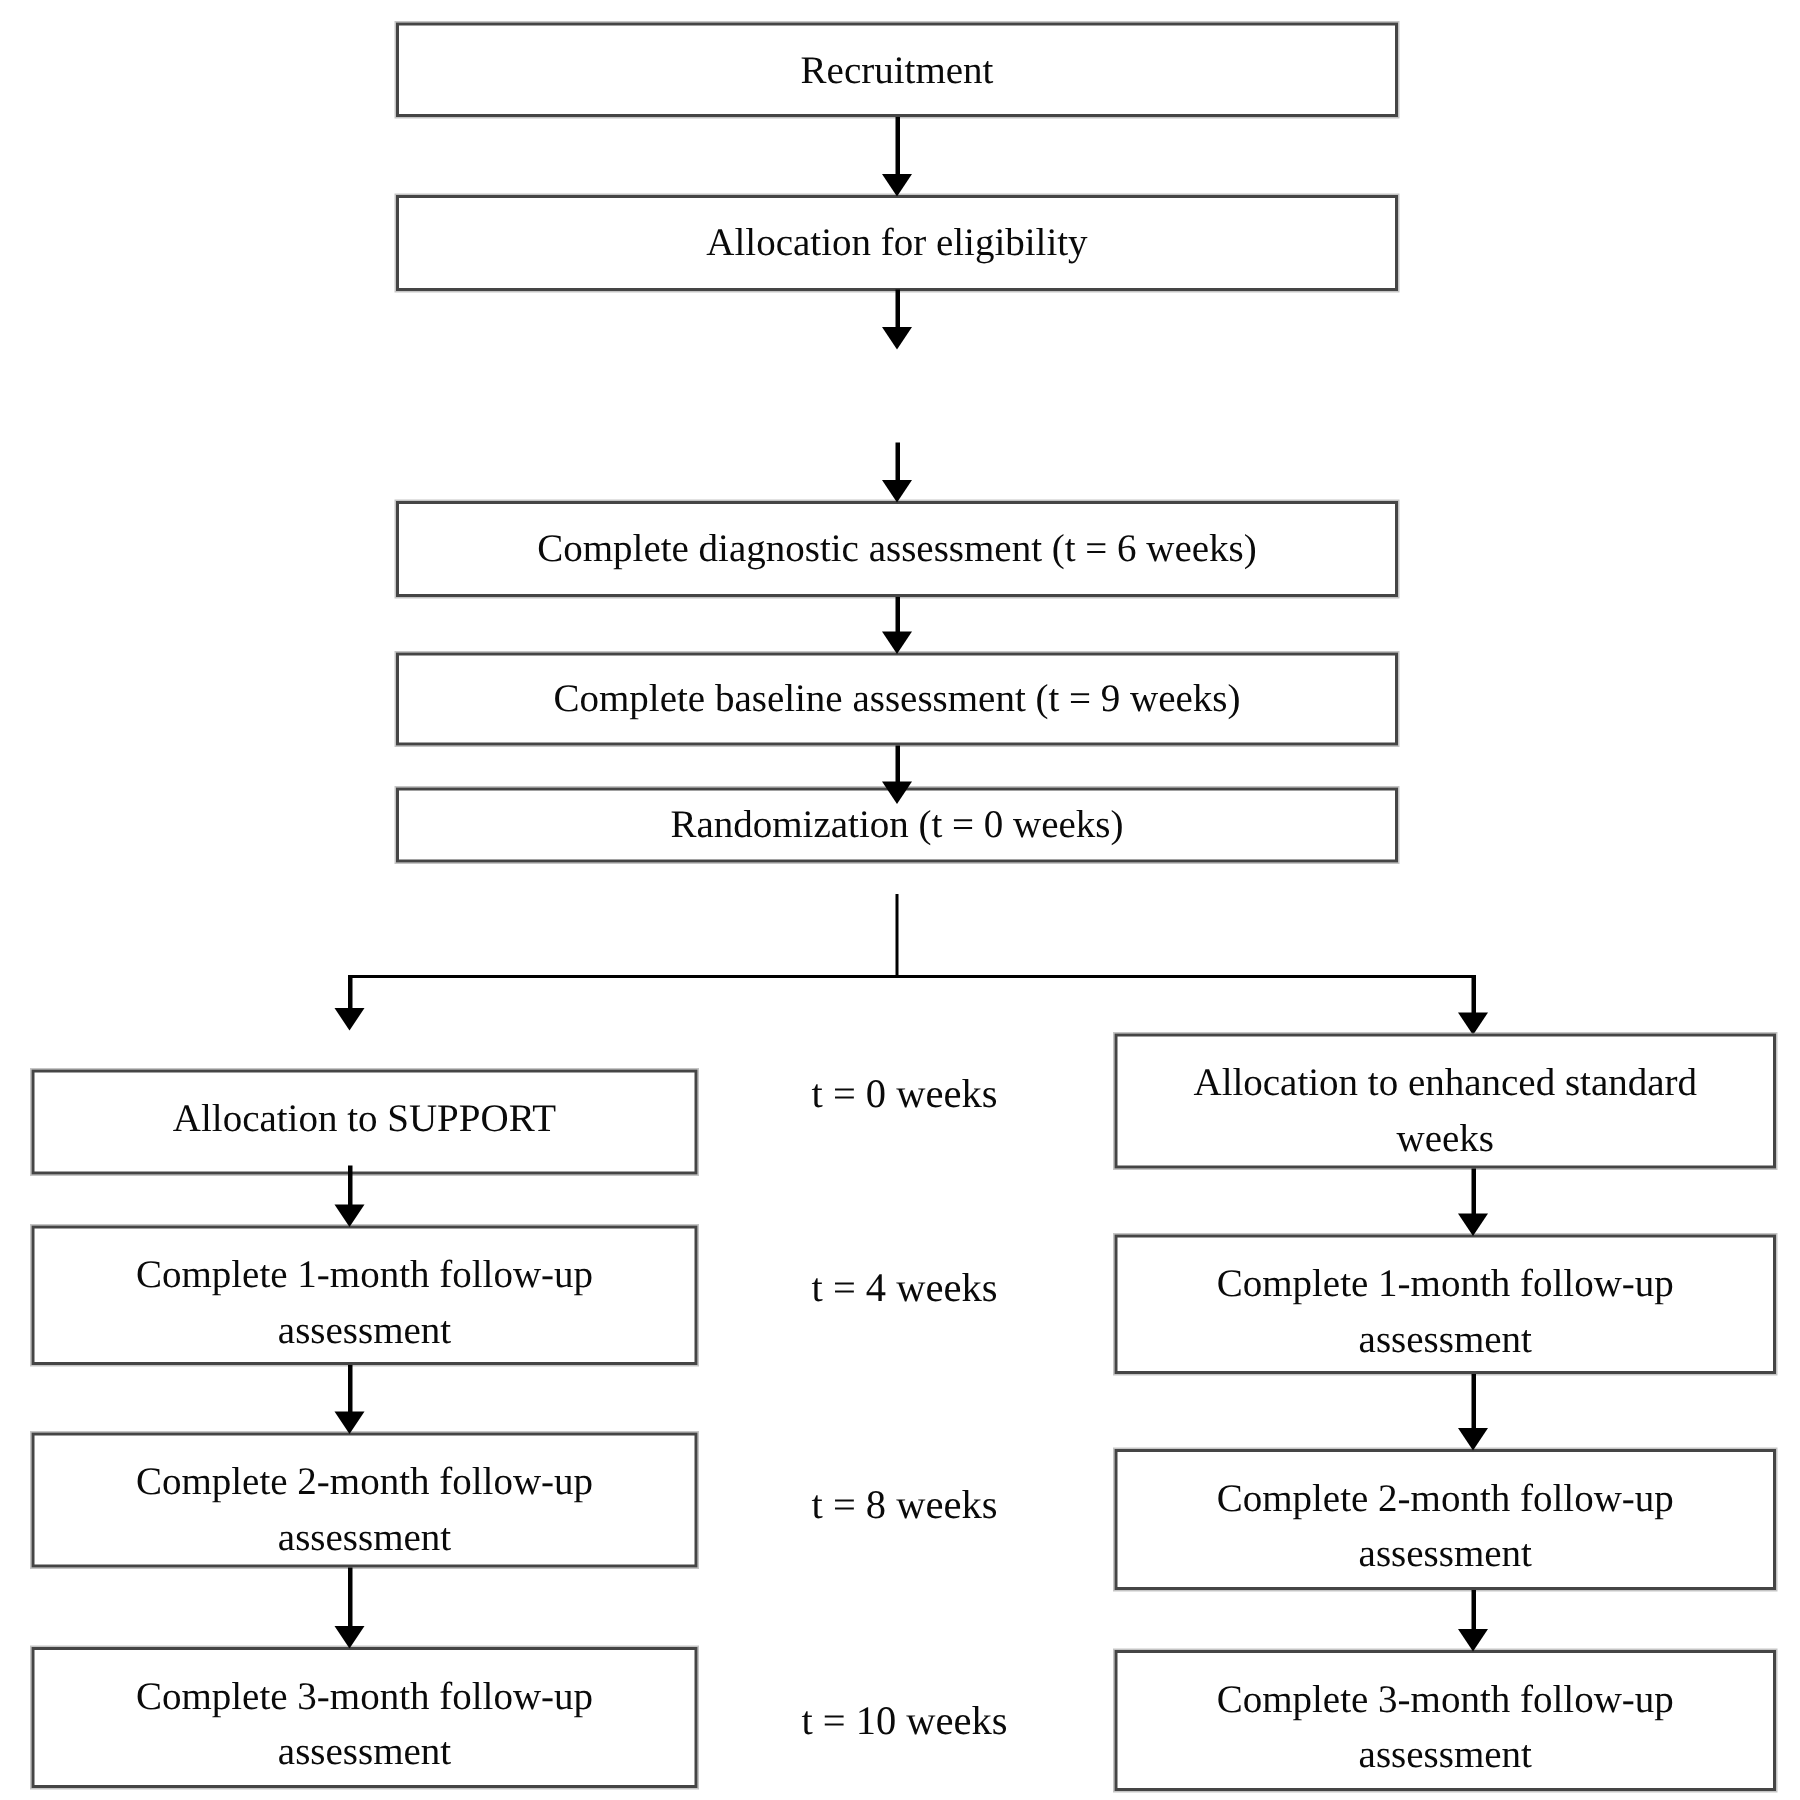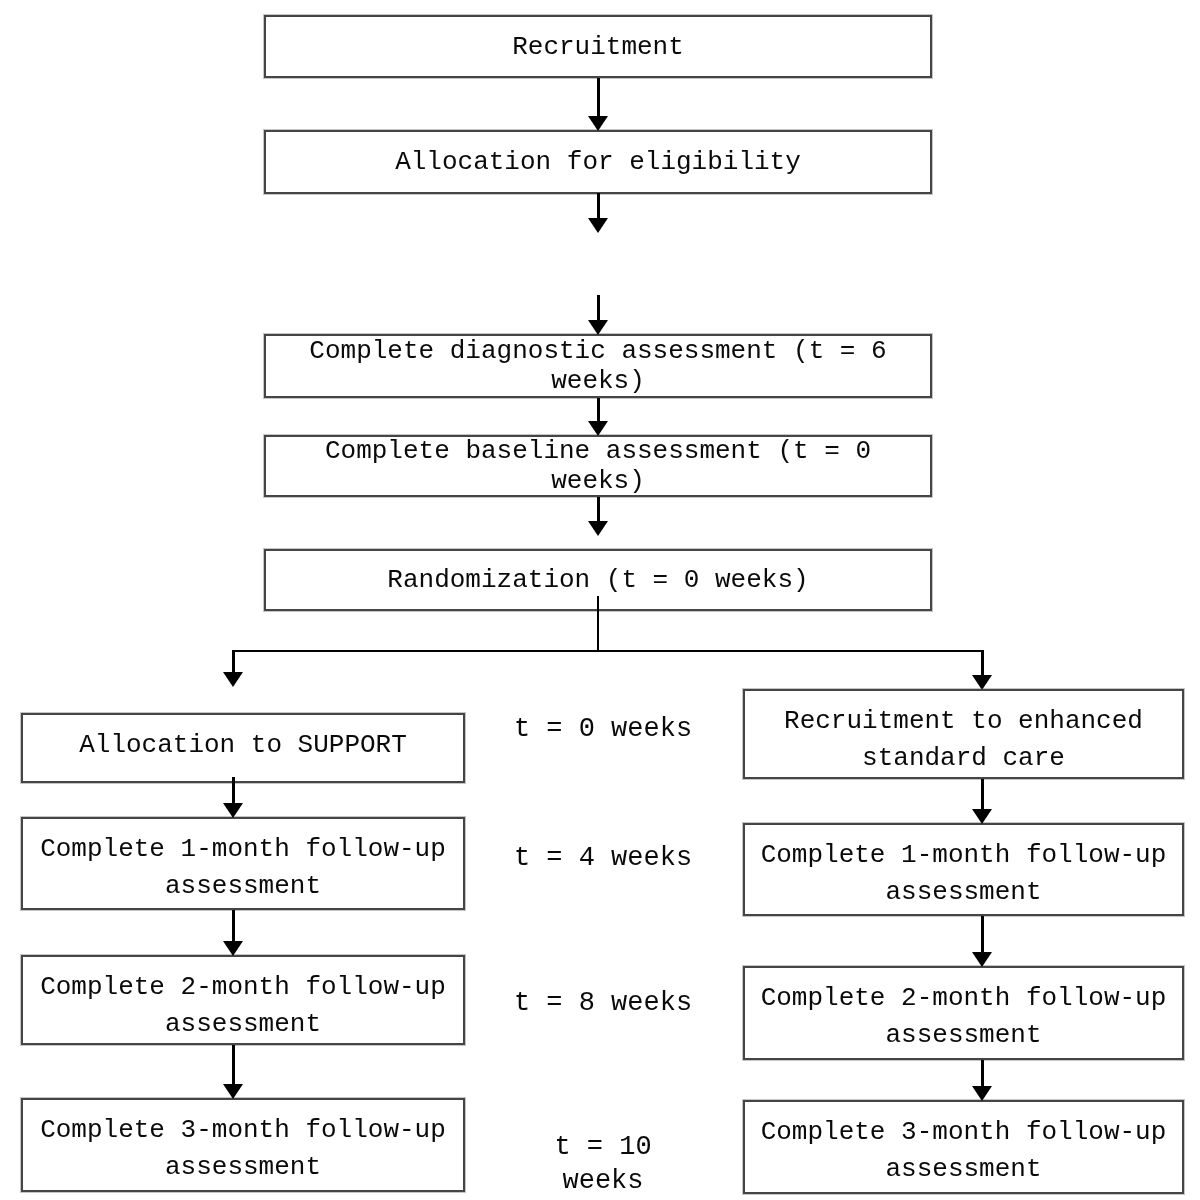--- a/index.html
+++ b/index.html
@@ -1,21 +1,21 @@
 <!DOCTYPE html>
 <html><head>
 <meta charset="utf-8">
 <style>
   html, body { margin: 0; padding: 0; background: #ffffff; }
   .canvas {
     position: relative;
     width: 1200px;
     height: 1200px;
     background: #ffffff;
-    font-family: Liberation Mono, monospace;
+    font-family: Liberation Serif, serif;
     color: #0a0a0a;
     overflow: hidden;
   }
   .box {
     position: absolute;
     box-sizing: border-box;
     background: #ffffff;
     border: 2px solid #454545;
     box-shadow: 0 0 0 1px rgba(90,90,90,0.35);
     font-size: 26px;
@@ -59,23 +59,23 @@
   <div class="box main" style="top:15px;height:63px">
     <span>Recruitment</span>
   </div>
   <div class="box main" style="top:130px;height:64px">
     <span>Allocation for eligibility</span>
   </div>
   <div class="box main" style="top:334px;height:64px">
     <span>Complete diagnostic assessment (t = 6 weeks)</span>
   </div>
   <div class="box main" style="top:435px;height:62px">
-    <span>Complete baseline assessment (t = 0 weeks)</span>
+    <span>Complete baseline assessment (t = 9 weeks)</span>
   </div>
-  <div class="box main" style="top:549px;height:62px">
+  <div class="box main" style="top:525px;height:50px">
     <span>Randomization (t = 0 weeks)</span>
   </div>
 
   <div class="arrow" style="left:588px;top:78px;height:53px">
       <i class="stem"></i>
       <i class="head"></i>
     </div>
   <div class="arrow" style="left:588px;top:193px;height:40px">
       <i class="stem"></i>
       <i class="head"></i>
@@ -124,21 +124,21 @@
   <div class="arrow" style="left:223px;top:910px;height:46px">
       <i class="stem"></i>
       <i class="head"></i>
     </div>
   <div class="arrow" style="left:223px;top:1045px;height:54px">
       <i class="stem"></i>
       <i class="head"></i>
     </div>
 
   <div class="box rcol branchbox" style="top:689px;height:90px">
-    <span>Recruitment to enhanced standard care</span>
+    <span>Allocation to enhanced standard weeks</span>
   </div>
   <div class="box rcol branchbox" style="top:823px;height:93px">
     <span>Complete 1-month follow-up assessment</span>
   </div>
   <div class="box rcol branchbox" style="top:966px;height:94px">
     <span>Complete 2-month follow-up assessment</span>
   </div>
   <div class="box rcol branchbox" style="top:1100px;height:94px">
     <span>Complete 3-month follow-up assessment</span>
   </div>

